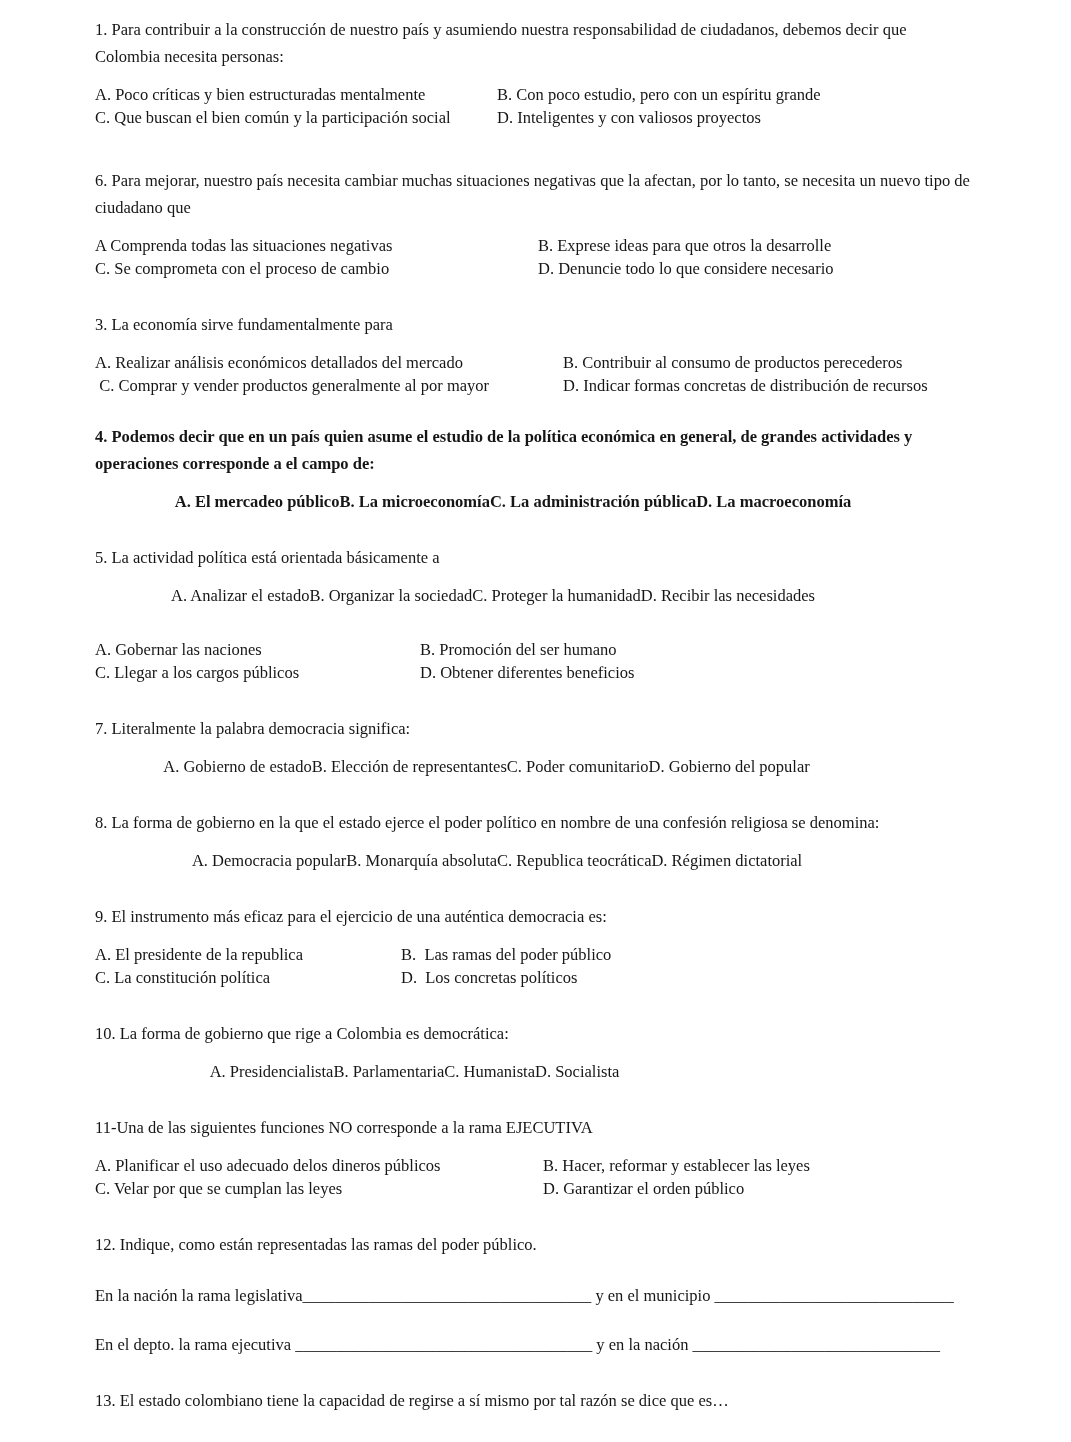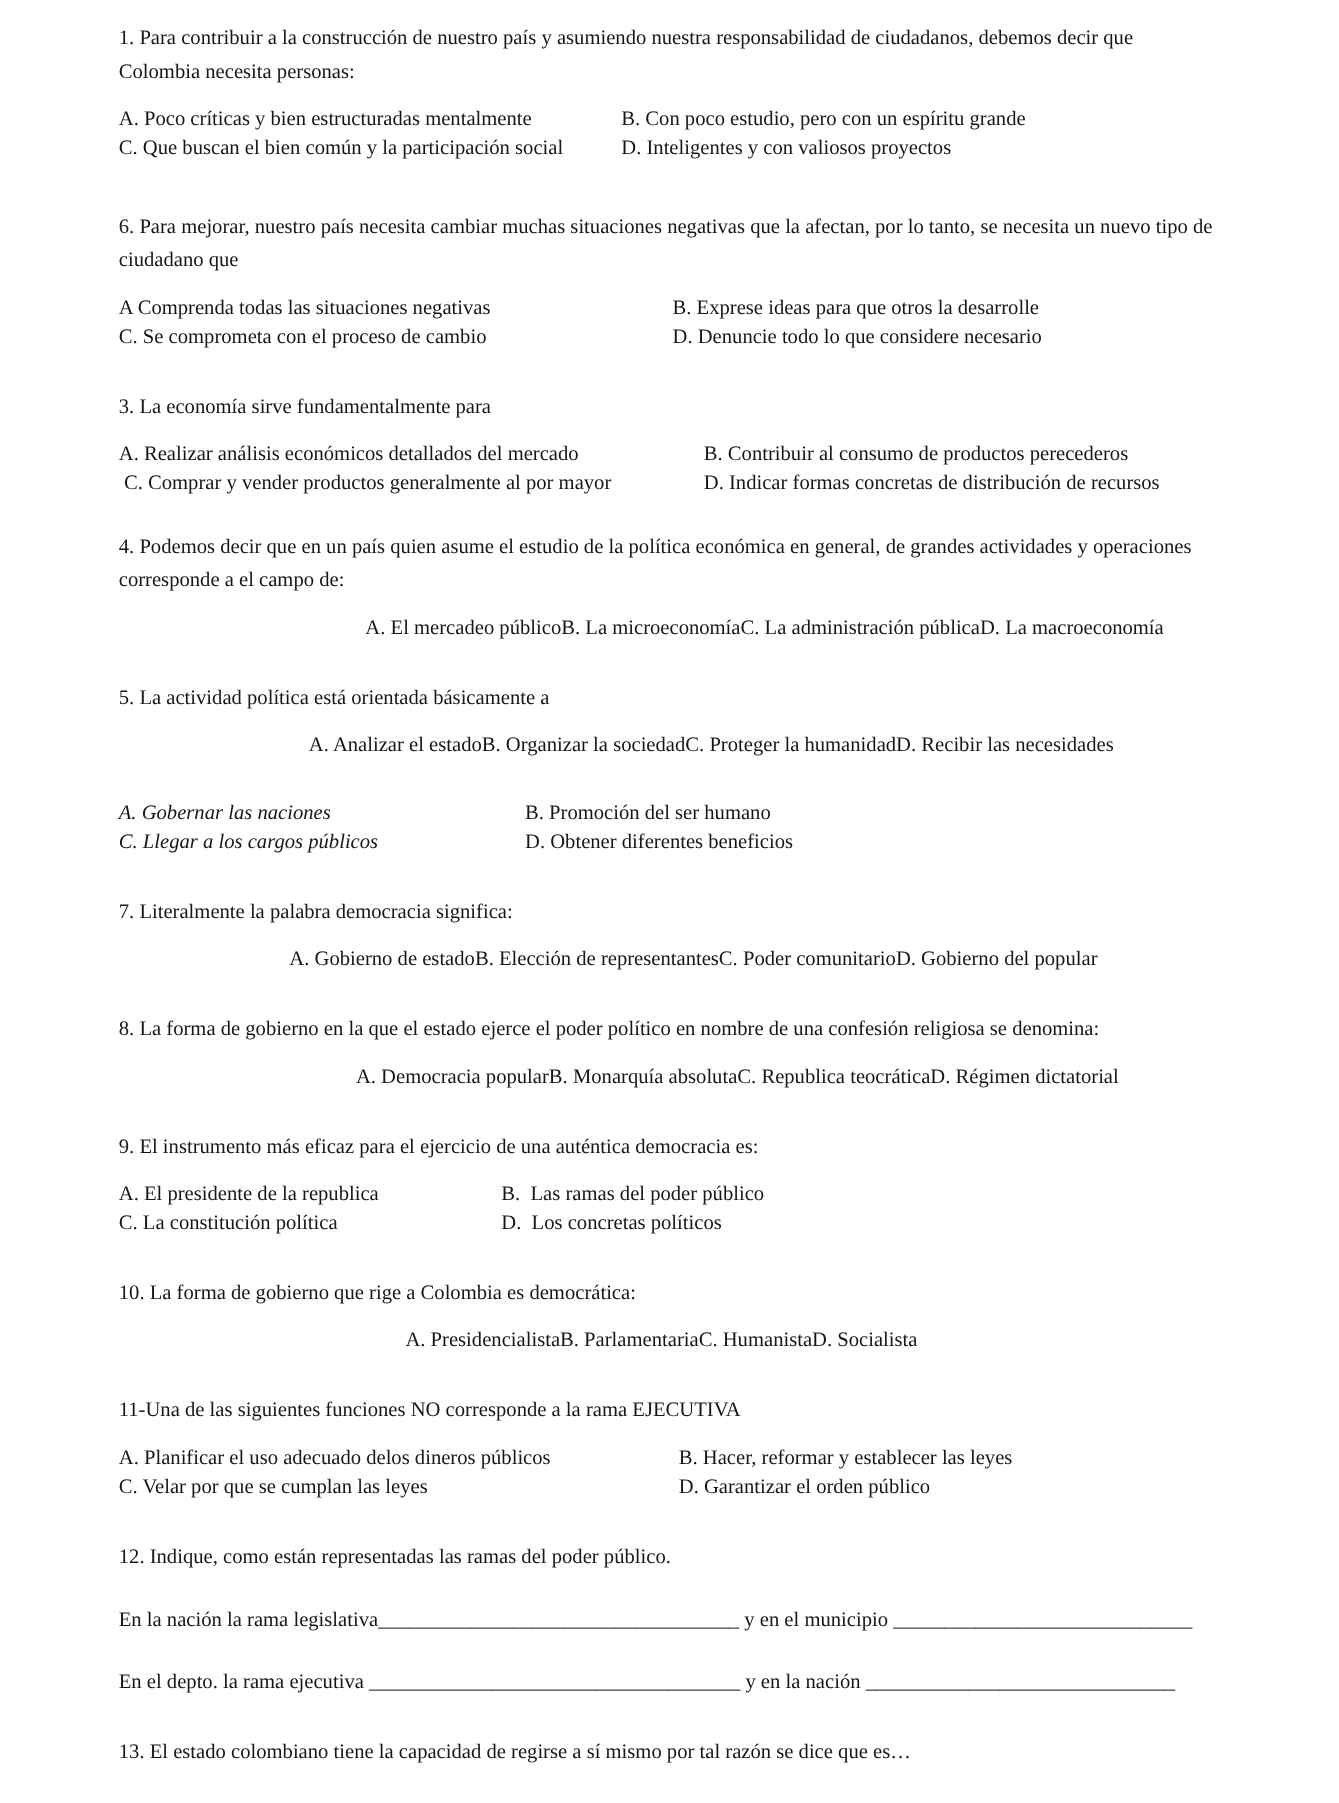--- a/index.html
+++ b/index.html
@@ -17,43 +17,43 @@
     font-size: 16.5px;
   }
   #page {
     padding: 16px 96px 40px 95px;
     box-sizing: border-box;
     width: 100%;
   }
   .question { margin-top: 31px; }
   #questions > .question:first-child { margin-top: 0; }
   #questions > .question:nth-child(2)  { margin-top: 38px; }
-  #questions > .question:nth-child(4)  { margin-top: 26px; }
+  #questions > .question:nth-child(4)  { margin-top: 26px; font-weight: bold; }
   #questions > .question:nth-child(15) { margin-top: 46px; }
 
   .q-text {
     margin: 0;
     line-height: 27px;
   }
   .options { margin-top: 13px; }
   .opt-row { line-height: 23px; }
   .opt { white-space: pre-wrap; }
 
   
   .two-col { display: flex; }
   .two-col .opt:last-child { flex: 1 1 auto; }
   .question:nth-child(1)  .two-col .opt:first-child { flex: 0 0 402px; }
   .question:nth-child(2)  .two-col .opt:first-child { flex: 0 0 443px; }
   .question:nth-child(3)  .two-col .opt:first-child { flex: 0 0 468px; }
-  .question:nth-child(6)  .two-col .opt:first-child { flex: 0 0 325px; font-style: italic; }
+  .question:nth-child(6)  .two-col .opt:first-child { flex: 0 0 325px; }
   .question:nth-child(9)  .two-col .opt:first-child { flex: 0 0 306px; }
   .question:nth-child(11) .two-col .opt:first-child { flex: 0 0 448px; }
 
   
-  .spread { display: flex; justify-content: flex-end; }
+  .spread { display: flex; justify-content: center; }
   .question:nth-child(4)  .spread { width: 836px; }
   .question:nth-child(5)  .spread { width: 796px; }
   .question:nth-child(7)  .spread { width: 783px; }
   .question:nth-child(8)  .spread { width: 800px; }
   .question:nth-child(10) .spread { width: 639px; }
   .question:nth-child(13) .spread { width: 764px; }
   .question:nth-child(14) .spread { width: 725px; }
 
   .fill-line {
     margin: 26px 0 0 0;

